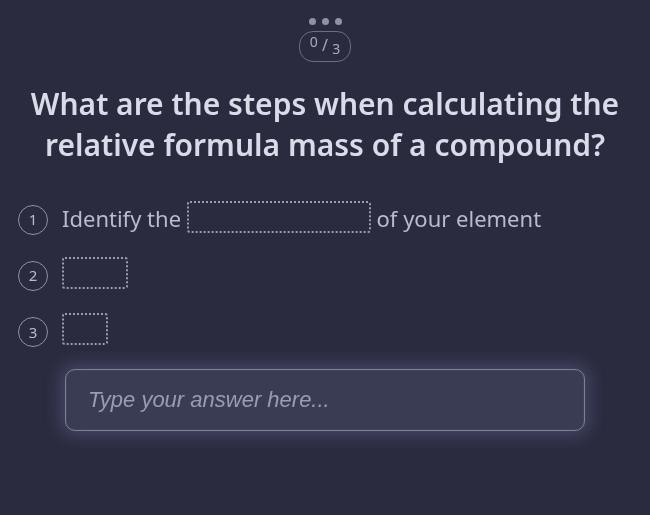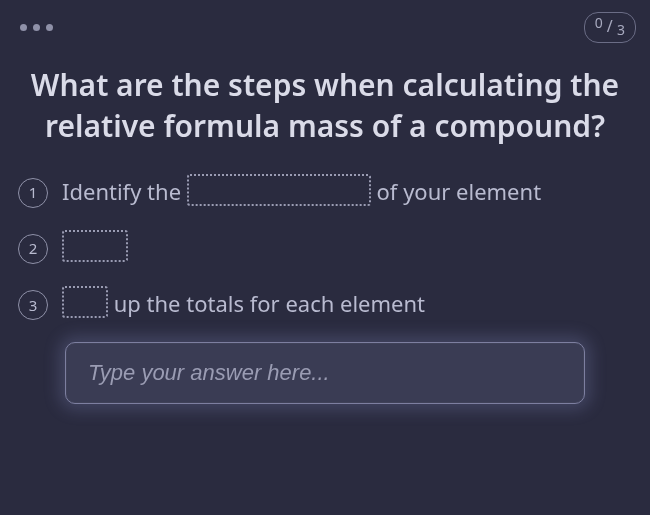--- a/index.html
+++ b/index.html
@@ -18,20 +18,21 @@
     height:515px;
     background:#2a2b3f;
     padding:8px 10px 24px 10px;
     position:relative;
   }
   .topbar{
     display:flex;
     align-items:center;
     justify-content:space-between;
     padding:4px 4px 0 4px;
+    flex-direction:column;
   }
   .more{
     display:flex;
     gap:6px;
     padding:6px;
     cursor:pointer;
   }
   .dot{
     width:7px;height:7px;border-radius:50%;
     background:#8f91a8;
@@ -44,21 +45,21 @@
     font-size:16px;
     line-height:1;
   }
   .score sup{font-size:14px;vertical-align:4px;}
   .score sub{font-size:14px;vertical-align:-3px;}
   .question{
     color:#dadbe8;
     font-size:30px;
     font-weight:600;
     text-align:center;
-    margin:22px 6px 28px 6px;
+    margin:22px 6px 36px 6px;
     line-height:1.35;
   }
   .steps{
     padding:0 8px 0 8px;
   }
   .step{
     display:flex;
     align-items:flex-start;
     gap:14px;
     font-size:22px;
@@ -150,21 +151,20 @@
         <span class="blank w60"></span>
         <span></span>
       </div>
     </div>
 
     <div class="step">
       <div class="num">3</div>
       <div class="text">
         <span></span>
         <span class="blank w40"></span>
-        <span> up the totals for each element</span>
       </div>
     </div>
 
   </div>
 
   <div class="answer-wrap">
     <input class="answer" type="text" placeholder="Type your answer here..." style="">
   </div>
 
 </div>

